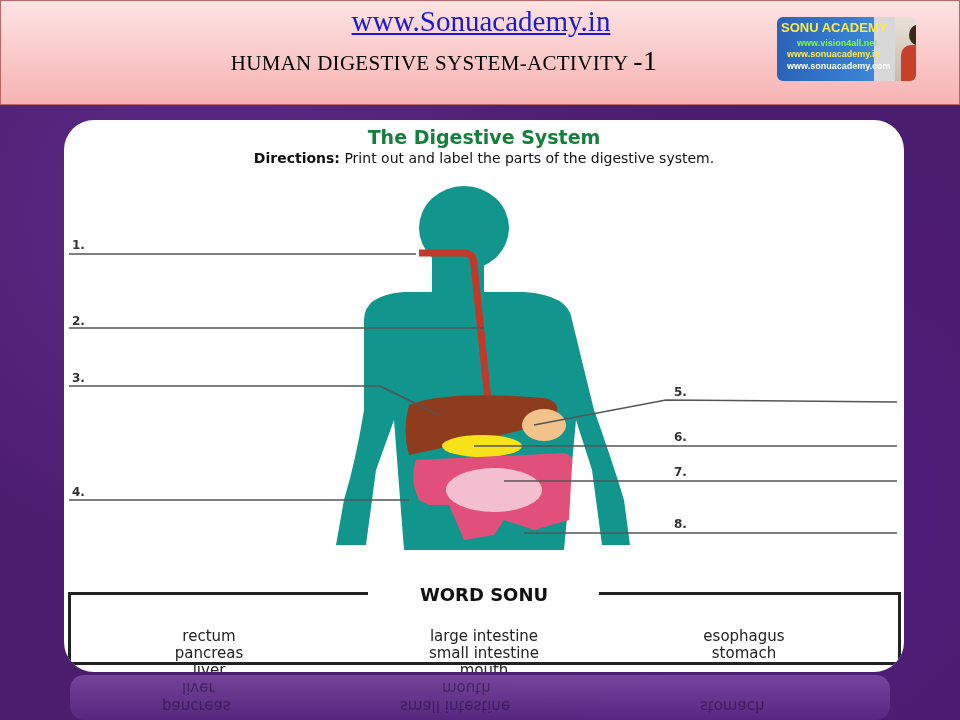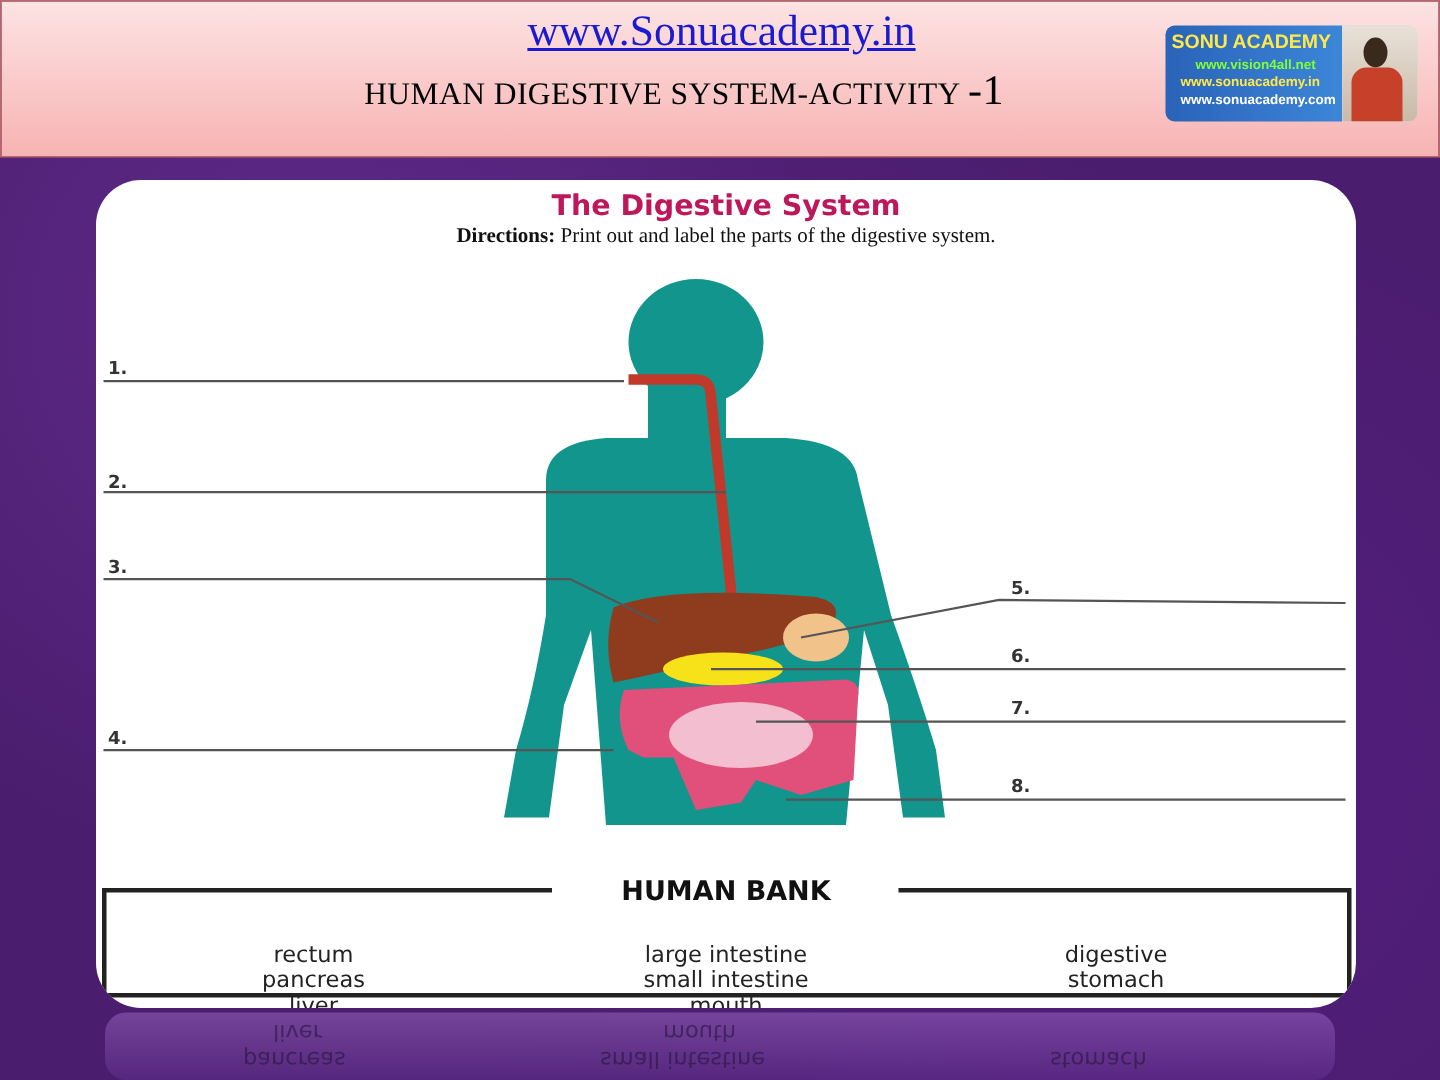--- a/index.html
+++ b/index.html
@@ -7,40 +7,40 @@
     background:#4a1d6e;
     background-image:
       radial-gradient(circle at 20% 30%, rgba(120,60,170,.45) 0, transparent 40%),
       radial-gradient(circle at 80% 70%, rgba(90,30,140,.5) 0, transparent 45%),
       radial-gradient(circle at 50% 50%, rgba(110,50,160,.35) 0, transparent 60%);
     font-family:"Liberation Serif", serif;}
   .header{position:absolute;left:0;top:0;width:958px;height:103px;
     background:linear-gradient(#fde3e3,#f7b3b3);border:1px solid #b66;}
   .site-link{position:absolute;left:0;width:960px;top:4px;text-align:center;
     font-size:29px;color:#1a1ad0;text-decoration:underline;}
-  .activity{position:absolute;left:12px;width:886px;top:44px;text-align:center;
+  .activity{position:absolute;left:0;width:886px;top:44px;text-align:center;
     font-size:21px;color:#000;letter-spacing:.3px;}
   .activity .num{font-size:28px;}
   .subtitle{position:absolute;left:0;width:960px;top:78px;text-align:center;
     font-size:20px;font-weight:bold;color:#000;}
-  .logo{position:absolute;left:776px;top:16px;width:168px;height:64px;border-radius:6px;
+  .logo{position:absolute;left:776px;top:16px;width:139px;height:64px;border-radius:6px;
     background:linear-gradient(90deg,#2a63b8 0,#3c86d8 70%,#d8d8d8 70%);overflow:hidden;
     font-family:"Liberation Sans",sans-serif;}
   .logo .t1{position:absolute;left:4px;top:3px;font-size:13px;font-weight:bold;color:#ffe94a;}
   .logo .t2{position:absolute;left:20px;top:21px;font-size:9px;font-weight:bold;color:#7cff3a;}
   .logo .t3{position:absolute;left:10px;top:32px;font-size:9px;font-weight:bold;color:#ffe94a;}
   .logo .t4{position:absolute;left:10px;top:44px;font-size:9px;font-weight:bold;color:#fff;}
   .logo .photo{position:absolute;left:118px;top:0;width:50px;height:64px;
     background:linear-gradient(#e9e1d8,#c9b9a8);}
   .logo .photo .head{position:absolute;left:14px;top:8px;width:16px;height:20px;border-radius:50%;background:#3a2a1e;}
   .logo .photo .body{position:absolute;left:6px;top:28px;width:34px;height:36px;border-radius:10px 10px 0 0;background:#c6402a;}
   .card{position:absolute;left:64px;top:120px;width:840px;height:552px;background:#fff;border-radius:30px;overflow:hidden;
     font-family:"DejaVu Sans",sans-serif;}
-  .card-title{position:absolute;left:0;width:840px;top:6px;text-align:center;font-size:19px;font-weight:bold;color:#be185d;}
-  .directions{position:absolute;left:0;width:840px;top:30px;text-align:center;font-size:14px;color:#111;font-family:Liberation Serif, serif;}
+  .card-title{position:absolute;left:0;width:840px;top:6px;text-align:center;font-size:19px;font-weight:bold;color:#15803d;}
+  .directions{position:absolute;left:0;width:840px;top:30px;text-align:center;font-size:14px;color:#111;}
   .directions b{font-weight:bold;}
   .lbl{position:absolute;font-size:12px;font-weight:bold;color:#333;}
   .wordbank{position:absolute;left:4px;top:472px;width:827px;height:70px;border:3px solid #222;border-top:none;}
   .wb-top{position:absolute;top:0;height:3px;background:#222;}
   .wb-title{position:absolute;left:0;width:840px;top:464px;text-align:center;font-size:18px;font-weight:bold;color:#111;}
   .wb-col{position:absolute;top:508px;width:260px;text-align:center;font-size:15px;line-height:17px;color:#222;}
   .reflection{position:absolute;left:70px;top:675px;width:820px;height:45px;border-radius:14px;
     background:linear-gradient(rgba(150,100,190,.55),rgba(110,60,160,.3));
     font-family:"DejaVu Sans",sans-serif;}
   .reflection span{position:absolute;font-size:15px;color:rgba(40,20,60,.6);transform:scaleY(-1);}
@@ -107,33 +107,33 @@
   <div class="lbl" style="left:8px;top:251px">3.</div>
   <div class="lbl" style="left:8px;top:365px">4.</div>
   <div class="lbl" style="left:610px;top:265px">5.</div>
   <div class="lbl" style="left:610px;top:310px">6.</div>
   <div class="lbl" style="left:610px;top:345px">7.</div>
   <div class="lbl" style="left:610px;top:397px">8.</div>
 
   <div class="wb-top" style="left:4px;width:300px;top:472px"></div>
   <div class="wb-top" style="left:535px;width:299px;top:472px"></div>
   <div class="wordbank"></div>
-  <div class="wb-title">HUMAN BANK</div>
+  <div class="wb-title">WORD SONU</div>
   <div class="wb-col" style="left:15px">
     <div>rectum</div>
     <div>pancreas</div>
     <div>liver</div>
   </div>
   <div class="wb-col" style="left:290px">
     <div>large intestine</div>
     <div>small intestine</div>
     <div>mouth</div>
   </div>
   <div class="wb-col" style="left:550px">
-    <div>digestive</div>
+    <div>esophagus</div>
     <div>stomach</div>
   </div>
 </div>
 
 <div class="reflection">
   <span style="left:112px;top:4px">liver</span>
   <span style="left:372px;top:4px">mouth</span>
   <span style="left:92px;top:22px">pancreas</span>
   <span style="left:330px;top:22px">small intestine</span>
   <span style="left:630px;top:22px">stomach</span>

